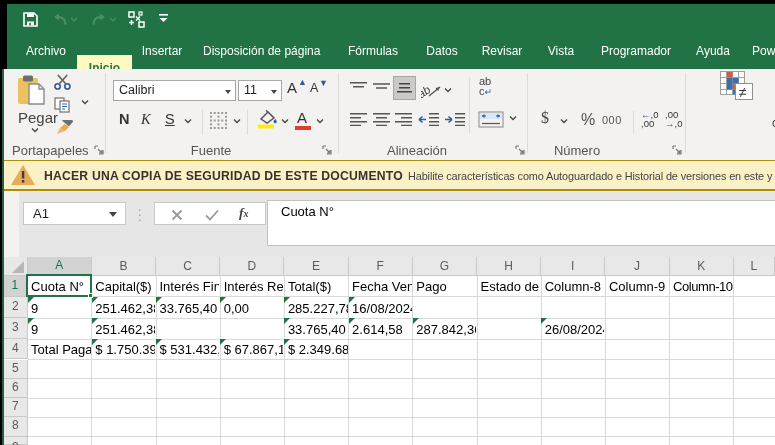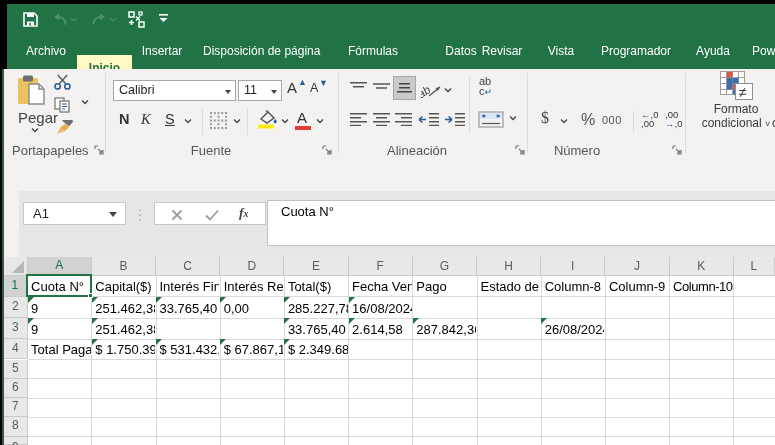--- a/index.html
+++ b/index.html
@@ -80,21 +80,21 @@
         <rect x="1" y="0" width="9" height="1.6" fill="#fff"></rect>
         <path d="M1.5 4l4 4 4-4z" fill="#fff"></path>
       </svg>
 </div>
 <div id="tabs">
   <div class="tab" style="left:18px;width:56px;">Archivo</div>
   <div class="tab" id="tab-inicio" style="left:77px;width:55px;">Inicio</div>
   <div class="tab" style="left:138px;width:48px;">Insertar</div>
   <div class="tab" style="left:203px;width:117px;">Disposición de página</div>
   <div class="tab" style="left:345px;width:56px;">Fórmulas</div>
-  <div class="tab" style="left:422px;width:40px;margin-left:19px;">Datos</div>
+  <div class="tab" style="left:422px;width:40px;">Datos</div>
   <div class="tab" style="left:478px;width:48px;">Revisar</div>
   <div class="tab" style="left:542px;width:38px;">Vista</div>
   <div class="tab" style="left:597px;width:78px;">Programador</div>
   <div class="tab" style="left:692px;width:42px;">Ayuda</div>
   <div class="tab" style="left:752px;width:40px;text-align:left;">Pow</div>
 </div>
 
 <div id="body">
   <div id="ribbon">
 
@@ -293,22 +293,30 @@
       <path d="M0.5 6.5h24M0.5 12.5h24M0.5 18.5h24M6.5 0.5v23M12.5 0.5v23M18.5 0.5v23" stroke="#9f9f9f" stroke-width="1" fill="none"></path>
       <rect x="7" y="1" width="5.5" height="5.5" fill="#d75b41"></rect>
       <rect x="7" y="7" width="5.5" height="11.5" fill="#3a6fad"></rect>
       <rect x="13" y="7" width="5.5" height="5.5" fill="#3a6fad"></rect>
       <rect x="7" y="13" width="5.5" height="5.5" fill="#d75b41" opacity="0"></rect>
       <rect x="13" y="13" width="5.5" height="5.5" fill="#d75b41"></rect>
       <rect x="13" y="19" width="5.5" height="4.5" fill="#3a6fad"></rect>
       <rect x="15.5" y="12.5" width="17" height="16" fill="#fff" stroke="#8f8f8f" stroke-width="1"></rect>
       <text x="19" y="26" font-size="14" fill="#333" font-family="Liberation Sans">≠</text>
     </svg>
-    <div class="abs" style="left:694px;top:34px;width:76px;text-align:center;font-size:12px;color:#3b3b3b;line-height:13.5px;white-space:nowrap;">Formato<br>condicional <span style="font-size:9px;">˅</span></div>
     <div class="abs" style="left:768px;top:47px;font-size:12px;color:#3b3b3b;">c</div>
+  </div>
+  <div id="msgbar">
+    <svg class="abs" style="left:6px;top:3px" width="26" height="22" viewBox="0 0 26 22">
+          <path d="M13 1L25 21H1z" fill="#e8ab59"></path>
+          <rect x="11.9" y="7" width="2.4" height="7.5" fill="#3e3e3e"></rect>
+          <rect x="11.9" y="16" width="2.4" height="2.6" fill="#3e3e3e"></rect>
+        </svg>
+    <b class="abs" style="left:40px;top:8px;">HACER UNA COPIA DE SEGURIDAD DE ESTE DOCUMENTO</b>
+    <span class="abs" style="left:404px;top:9px;white-space:pre;font-size:10.9px;letter-spacing:-0.12px;">Habilite características como Autoguardado e Historial de versiones en este y</span>
   </div>
   <div id="fbar">
     <div class="wbox" style="left:4px;top:11px;width:103px;height:23px;">
       <div class="abs" style="left:9px;top:3px;font-size:13px;color:#222;">A1</div>
       <div class="abs" style="right:8px;top:9px;width:0;height:0;border:4px solid transparent;border-top:5px solid #444;"></div>
     </div>
     <div class="abs" style="left:119px;top:13px;width:2px;height:18px;color:#a0a0a0;font-size:13px;letter-spacing:0;line-height:5px;">.<br>.<br>.</div>
     <div class="wbox" style="left:135px;top:11px;width:112px;height:23px;">
       <svg class="abs" style="left:16px;top:5.5px" width="12" height="12" viewBox="0 0 12 12">
             <path d="M1.5 1.5l9 9M10.5 1.5l-9 9" stroke="#9b9b9b" stroke-width="1.8"></path>

